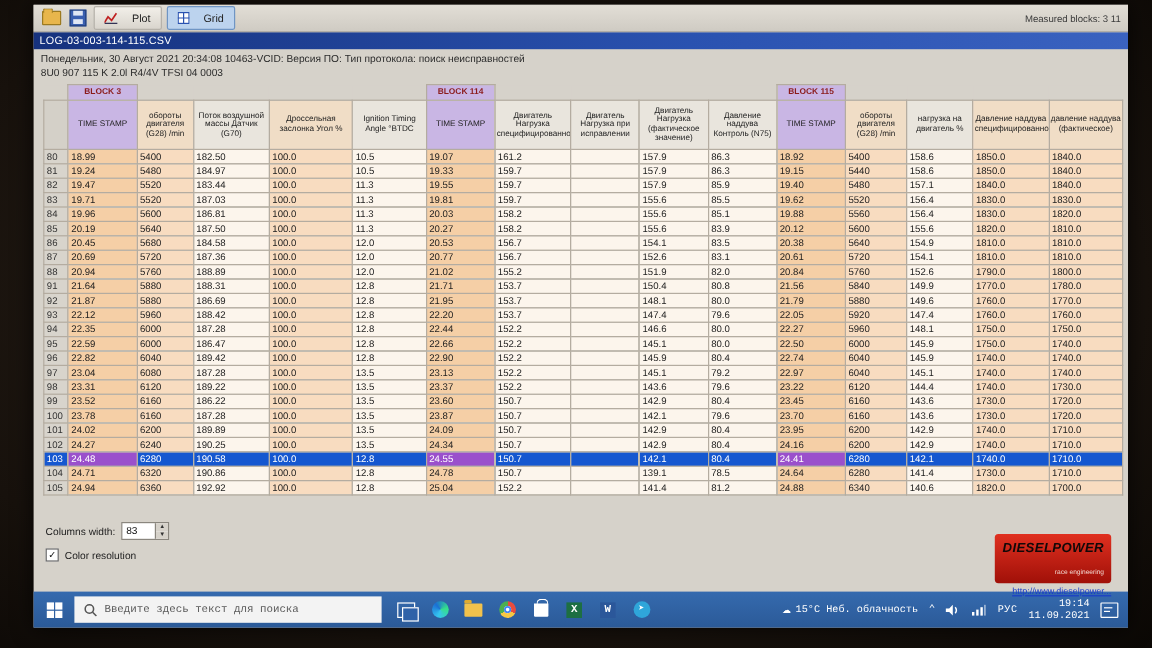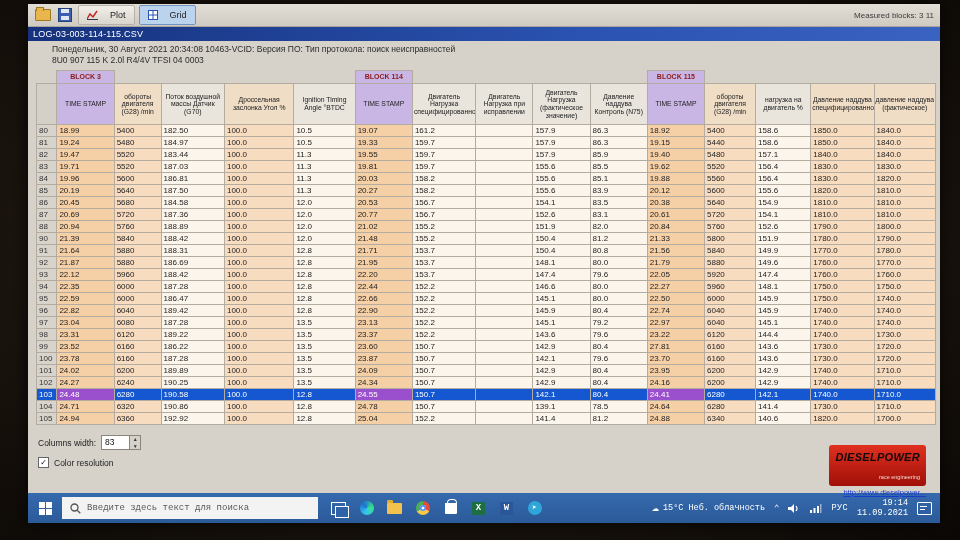--- a/index.html
+++ b/index.html
@@ -24,21 +24,21 @@
   .floppy-glyph:before{content:"";position:absolute;left:2px;top:0;width:8px;height:4px;background:#dfe6f4;}
   .floppy-glyph:after{content:"";position:absolute;left:2px;bottom:1px;width:8px;height:4px;background:#dfe6f4;}
   .tab-btn{display:flex;align-items:center;gap:12px;height:18px;padding:0 8px;font-size:9px;color:#222;
     border:1px solid #b6b2aa;background:linear-gradient(#f2efe9,#d9d5cd);border-radius:2px;cursor:default;}
   .tab-btn.active{background:#bcd3ee;border-color:#6f95c4;}
   .measured{margin-left:auto;font-size:8px;color:#3a3a3a;white-space:nowrap;padding-left:45px;}
   
   .doc-title{height:14px;background:linear-gradient(90deg,#16327e,#2a52b0 60%,#3a62c0);
     color:#fff;font-size:9px;line-height:14px;padding:0 5px;flex:0 0 auto;letter-spacing:.2px;}
   
-  .info{padding:3px 6px 2px 24px;flex:0 0 auto;}
+  .info{padding:3px 6px 2px 6px;flex:0 0 auto;}
   .info div{font-size:8.5px;color:#2b2b2b;line-height:11px;white-space:nowrap;overflow:hidden;}
   
   .grid-wrap{flex:1 1 auto;overflow:hidden;padding:2px 4px 0 8px;}
   table.grid{border-collapse:collapse;table-layout:fixed;width:100%;}
   .grid th,.grid td{border:1px solid #b4aca0;font-weight:normal;overflow:hidden;white-space:nowrap;}
   .grid td{font-size:8px;height:11px;line-height:11px;padding:0 2px;color:#1d1d1d;}
   .grid thead th{font-size:6.8px;line-height:7.6px;text-align:center;vertical-align:middle;
     white-space:normal;padding:1px;color:#222;}
   tr.band th{height:10px;font-size:7px;line-height:10px;border:none;background:#d6d2ca;}
   tr.band th.bh{border:1px solid #b4aca0;background:#c9b6e4;color:#8a1b1b;font-weight:bold;}
@@ -350,38 +350,20 @@
             <td class="c-white"></td>
             <td class="c-white">151.9</td>
             <td class="c-white">82.0</td>
             <td class="c-time">20.84</td>
             <td class="c-peach">5760</td>
             <td class="c-white">152.6</td>
             <td class="c-peach">1790.0</td>
             <td class="c-peach">1800.0</td>
           </tr>
           <tr>
-            <td class="c-num">90</td>
-            <td class="c-time">21.39</td>
-            <td class="c-peach">5840</td>
-            <td class="c-white">188.42</td>
-            <td class="c-peach">100.0</td>
-            <td class="c-white">12.0</td>
-            <td class="c-time">21.48</td>
-            <td class="c-white">155.2</td>
-            <td class="c-white"></td>
-            <td class="c-white">150.4</td>
-            <td class="c-white">81.2</td>
-            <td class="c-time">21.33</td>
-            <td class="c-peach">5800</td>
-            <td class="c-white">151.9</td>
-            <td class="c-peach">1780.0</td>
-            <td class="c-peach">1790.0</td>
-          </tr>
-          <tr>
             <td class="c-num">91</td>
             <td class="c-time">21.64</td>
             <td class="c-peach">5880</td>
             <td class="c-white">188.31</td>
             <td class="c-peach">100.0</td>
             <td class="c-white">12.8</td>
             <td class="c-time">21.71</td>
             <td class="c-white">153.7</td>
             <td class="c-white"></td>
             <td class="c-white">150.4</td>
@@ -523,21 +505,21 @@
             <td class="c-time">23.52</td>
             <td class="c-peach">6160</td>
             <td class="c-white">186.22</td>
             <td class="c-peach">100.0</td>
             <td class="c-white">13.5</td>
             <td class="c-time">23.60</td>
             <td class="c-white">150.7</td>
             <td class="c-white"></td>
             <td class="c-white">142.9</td>
             <td class="c-white">80.4</td>
-            <td class="c-time">27.81</td>
+            <td class="c-time">23.45</td>
             <td class="c-peach">6160</td>
             <td class="c-white">143.6</td>
             <td class="c-peach">1730.0</td>
             <td class="c-peach">1720.0</td>
           </tr>
           <tr>
             <td class="c-num">100</td>
             <td class="c-time">23.78</td>
             <td class="c-peach">6160</td>
             <td class="c-white">187.28</td>

